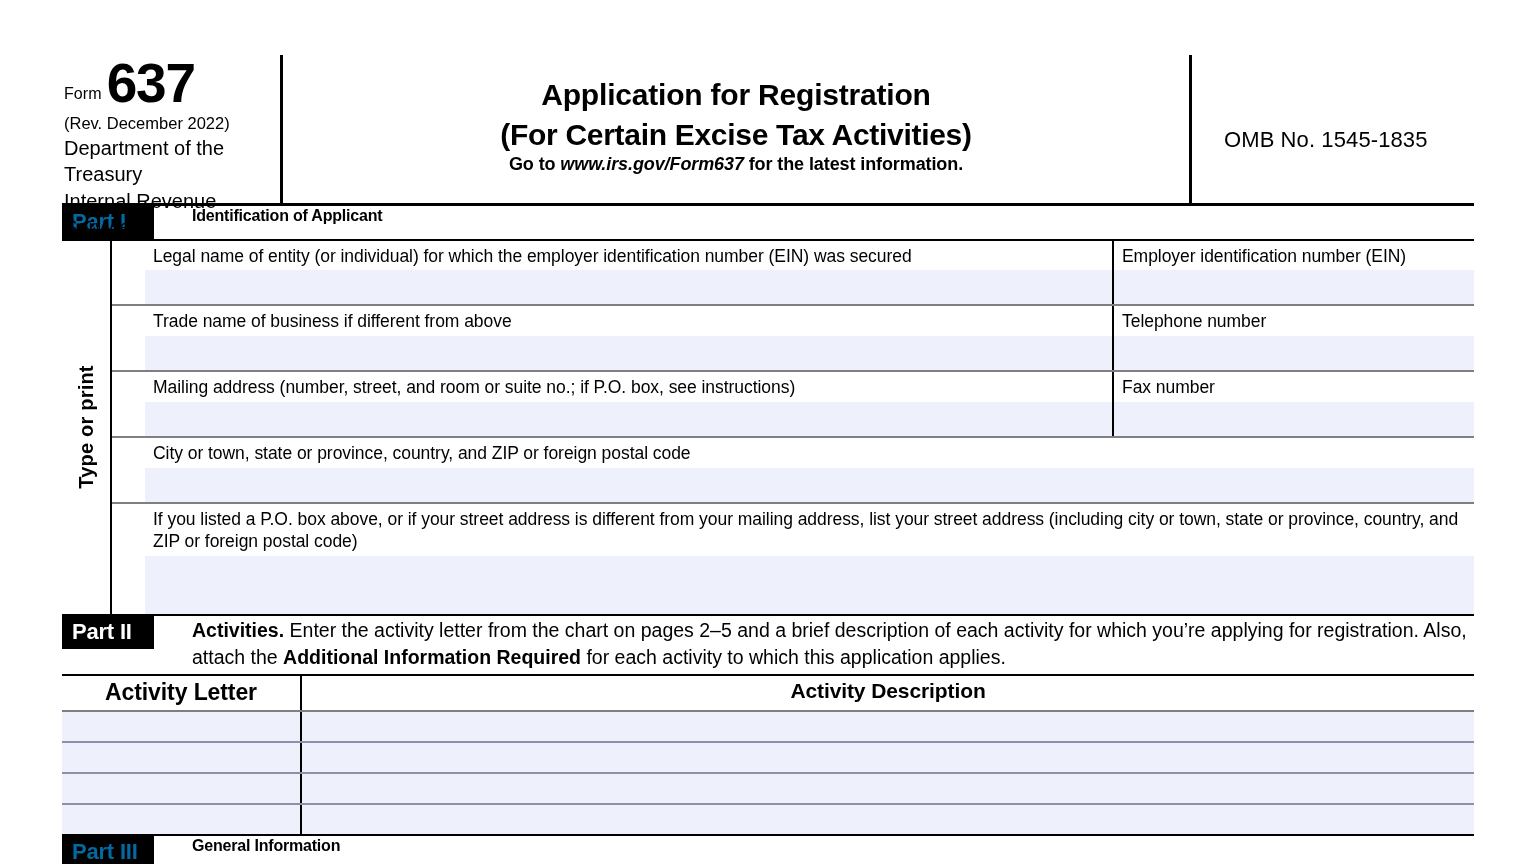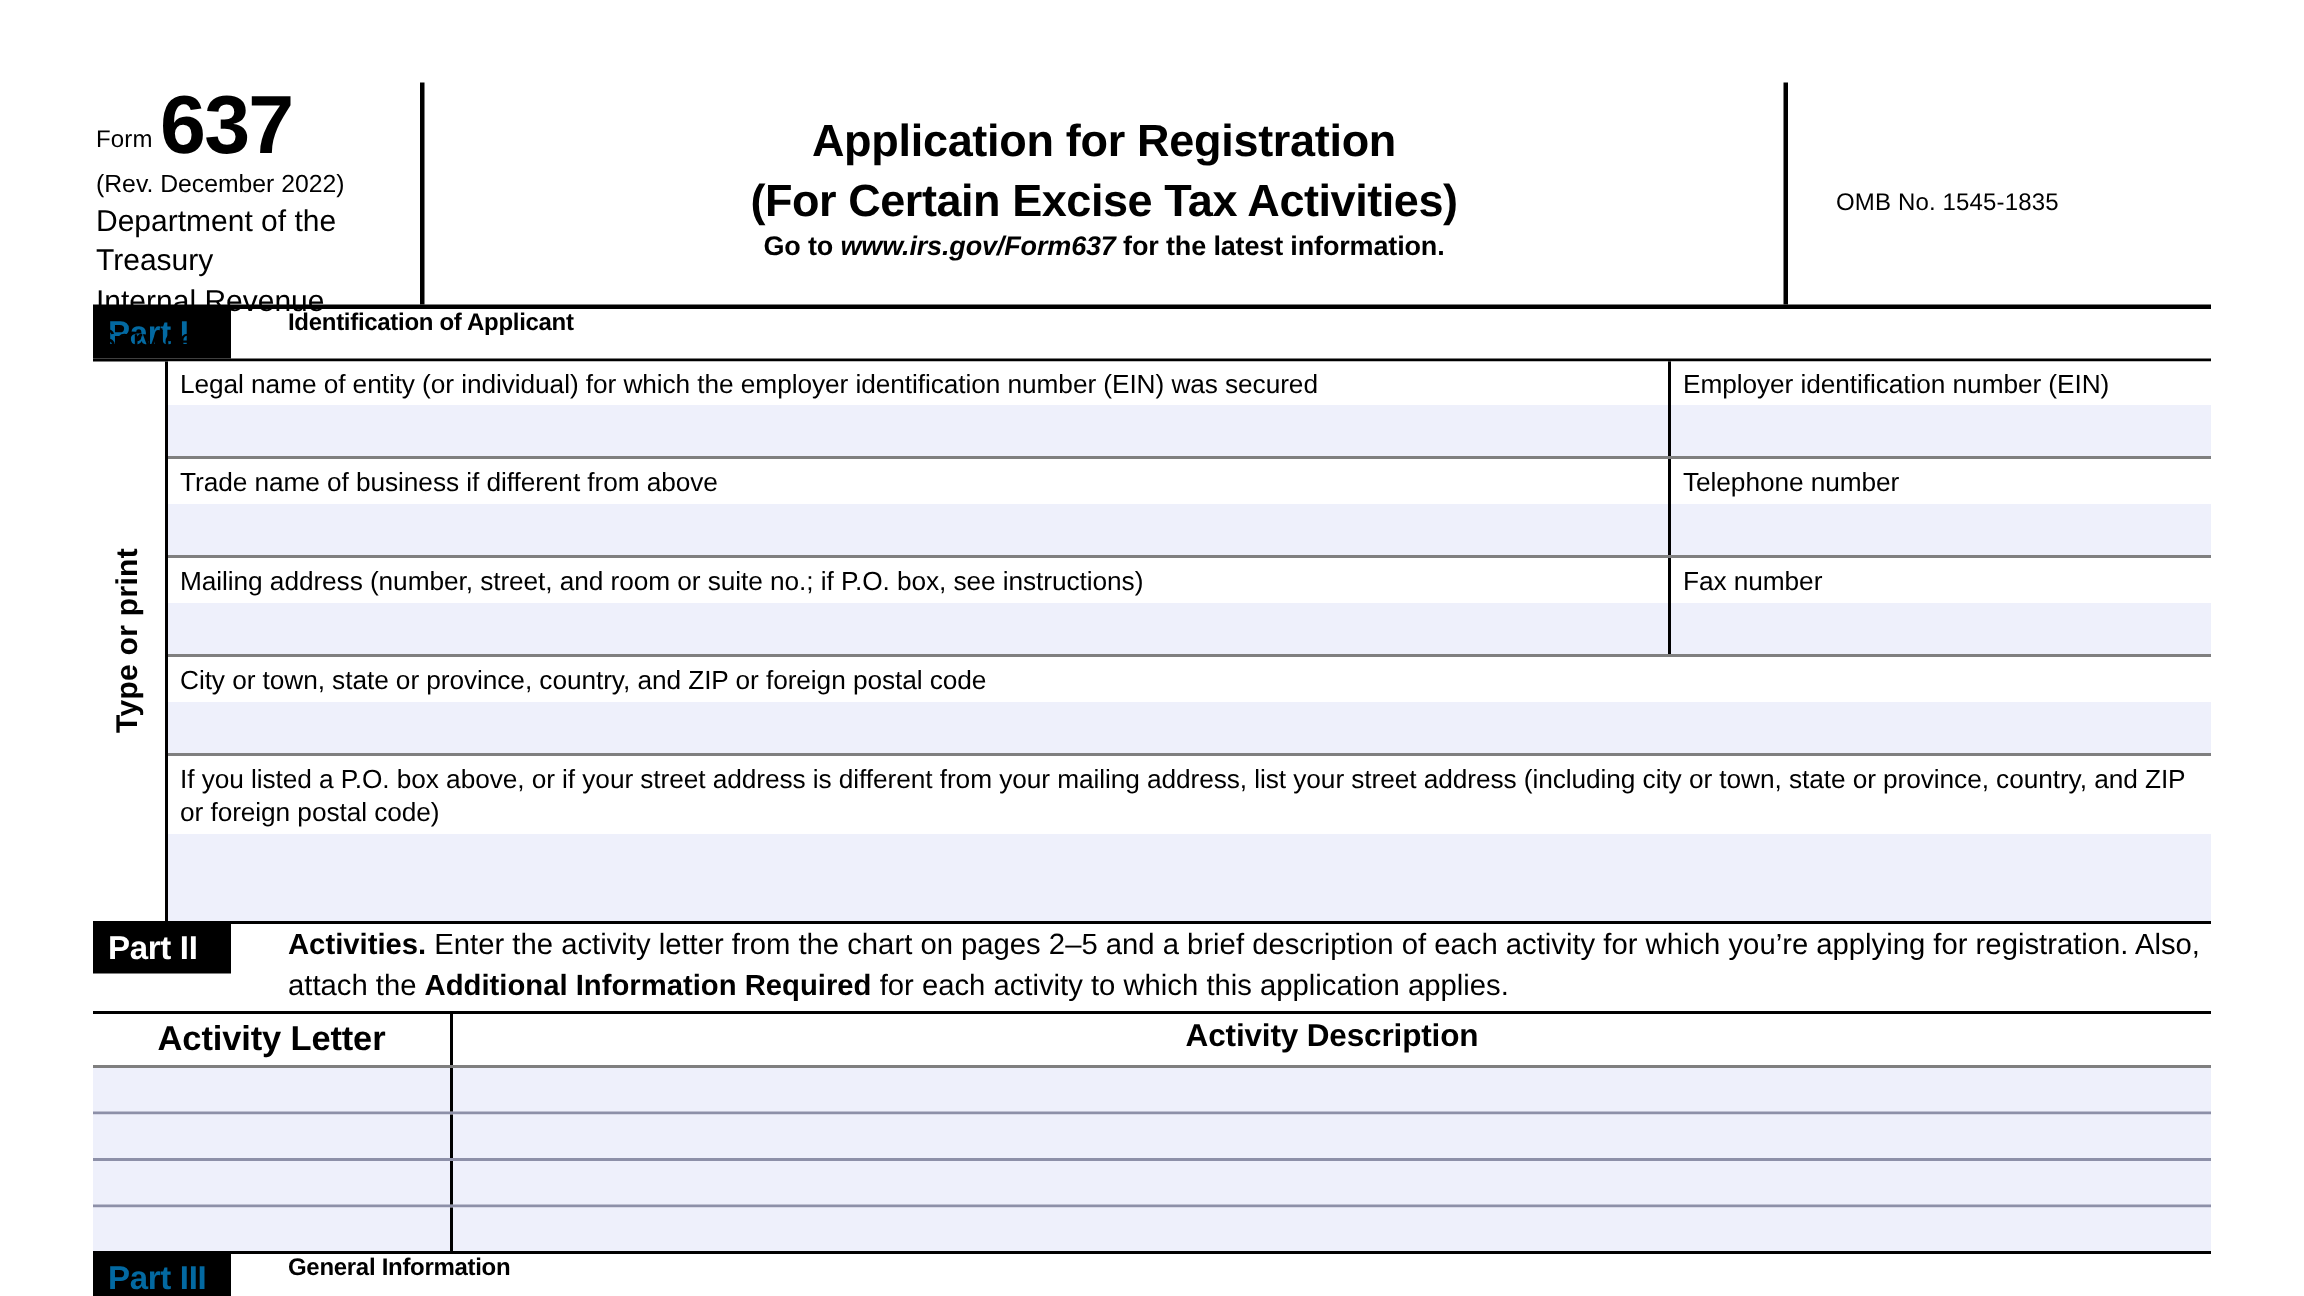--- a/index.html
+++ b/index.html
@@ -102,21 +102,21 @@
     font-style: italic;
   }
 
   .hdr-right {
     width: 282px;
     box-sizing: border-box;
     padding-left: 32px;
     padding-top: 72px;
   }
   .omb {
-    font-size: 16px;
+    font-size: 22px;
     letter-spacing: .1px;
   }
 
   
   .partbar {
     display: flex;
     align-items: stretch;
     border-bottom: 2.5px solid #000;
     background: #fff;
   }
@@ -197,20 +197,21 @@
     border-bottom: 2px solid #7f7f7f;
   }
   .frow.last { border-bottom: none; }
   .fcell {
     box-sizing: border-box;
     position: relative;
   }
   .fcell.left {
     flex: 1;
     border-right: 2px solid #000;
+    padding-left: 33px;
   }
   .fcell.left.nodiv { border-right: none; }
   .fcell.right {
     width: 360px;
     flex: 0 0 360px;
   }
   .flabel {
     font-size: 17.5px;
     line-height: 1.3;
     padding: 4px 6px 3px 8px;

